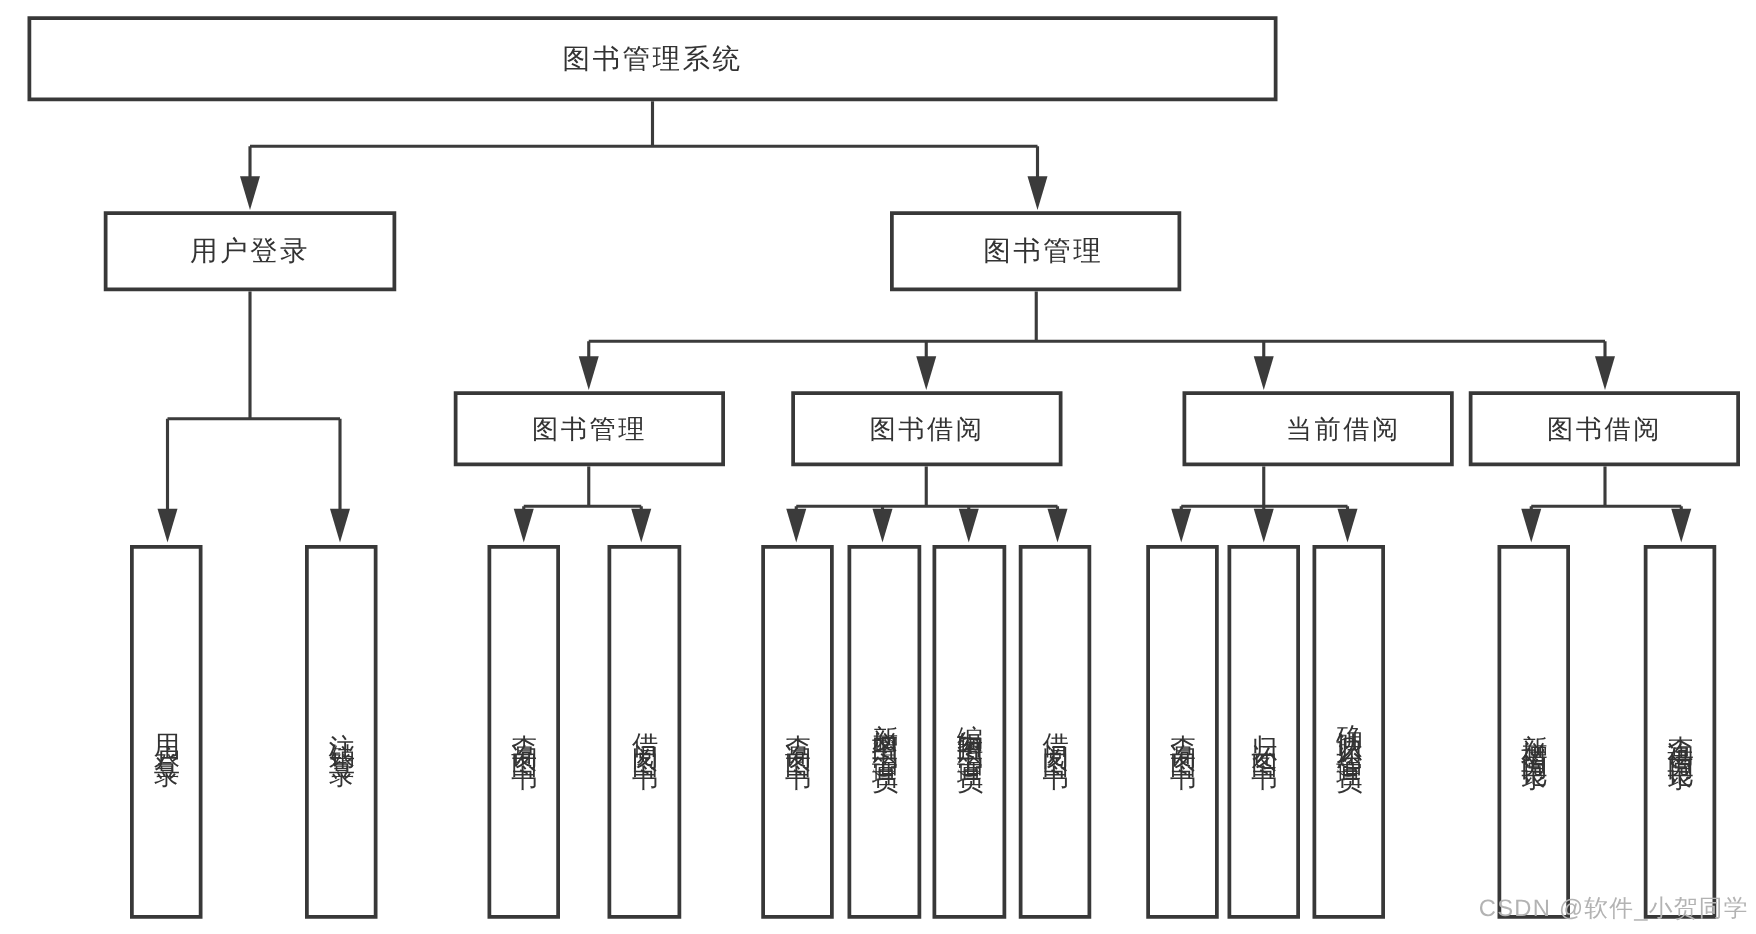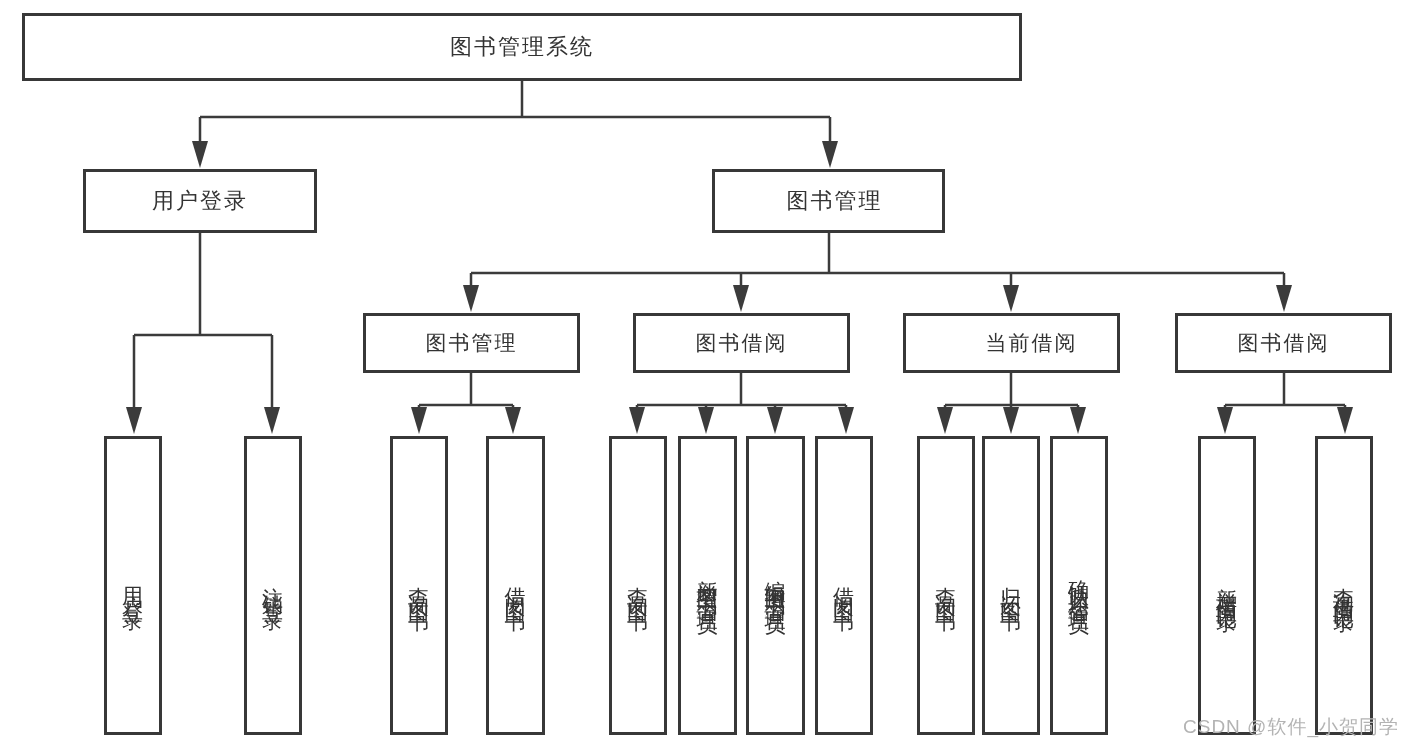--- a/index.html
+++ b/index.html
@@ -108,21 +108,21 @@
   <div class="box l2b">
     <span class="hlabel">图书管理</span>
   </div>
 
   <div class="box l3" style="left:363px;">
     <span class="hlabel">图书管理</span>
   </div>
   <div class="box l3" style="left:633px;text-align:right;">
     <span class="hlabel">图书借阅</span>
   </div>
-  <div class="box l3" style="left:903px;padding-left:40px;">
+  <div class="box l3" style="left:946px;padding-left:40px;">
     <span class="hlabel">当前借阅</span>
   </div>
   <div class="box l3" style="left:1175px;">
     <span class="hlabel">图书借阅</span>
   </div>
 
   <div class="box leaf" style="left:104px;">
     <span class="vtext">用户登录</span>
   </div>
   <div class="box leaf" style="left:244px;">

